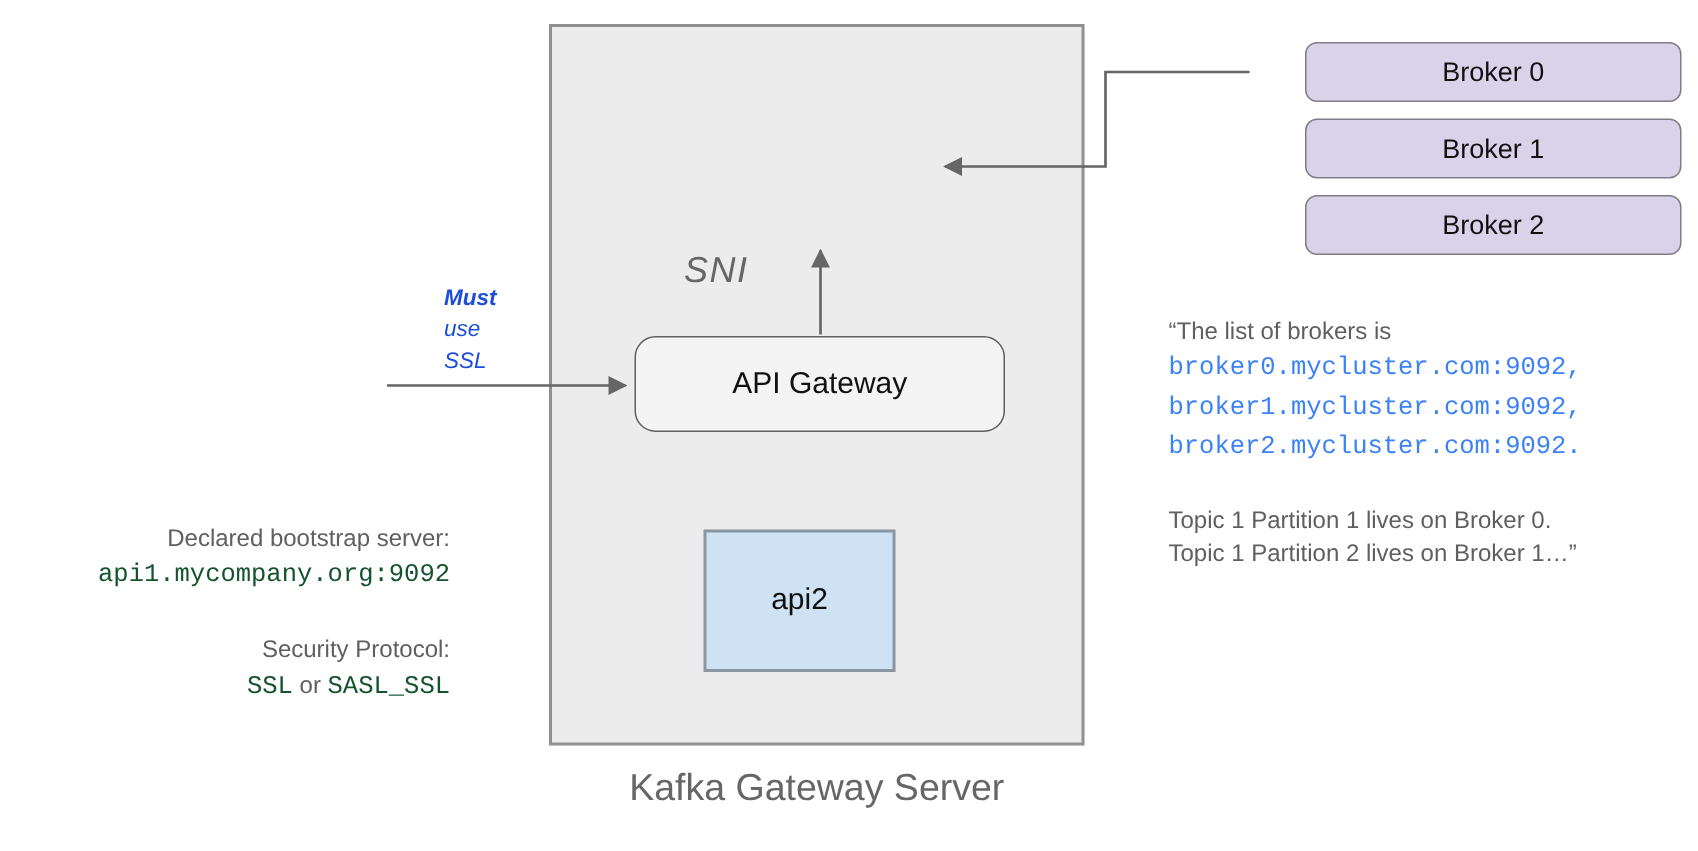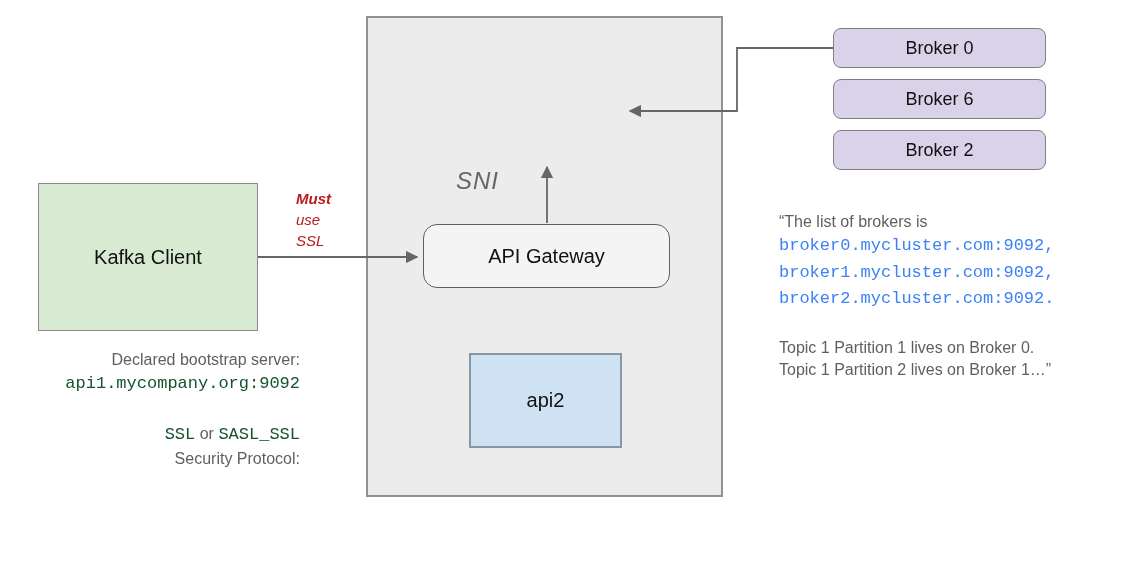--- a/index.html
+++ b/index.html
@@ -27,36 +27,36 @@
     left: 366px; top: 16px; width: 357px; height: 481px;
     background: #ececec;
     border: 2px solid #919191;
   }
   .api-box {
     background: #cfe2f3;
     border: 2px solid #8b96a3;
     font-size: 20px;
   }
   .api1 { left: 470px; top: 63px; width: 153px; height: 95px; }
-  .api2 { left: 469px; top: 353px; width: 153px; height: 95px; }
+  .api2 { left: 469px; top: 353px; width: 128px; height: 95px; }
   .resolver {
     left: 423px; top: 224px; width: 247px; height: 64px;
     background: #f4f4f4;
     border: 1.5px solid #5f5f5f;
     border-radius: 14px;
     font-size: 20px;
   }
   .client {
     left: 38px; top: 183px; width: 220px; height: 148px;
     background: #d9ead3;
     border: 1.5px solid #8a8a8a;
     font-size: 20px;
   }
   .broker {
-    left: 833px; width: 213px; height: 40px;
+    left: 870px; width: 251px; height: 40px;
     background: #d9d2e9;
     border: 1.5px solid #7e7e87;
     border-radius: 8px;
     font-size: 18px;
   }
   .broker-0 { top: 28px; }
   .broker-1 { top: 79px; }
   .broker-2 { top: 130px; align-items: center; }
 
   .sni-label {
@@ -65,21 +65,21 @@
     font-size: 24px;
     font-style: italic;
     color: #666666;
     letter-spacing: 1px;
   }
   .ssl-note {
     position: absolute;
     left: 296px; top: 188px;
     font-size: 15px;
     font-style: italic;
-    color: #b91c1c;
+    color: #1d4ed8;
     line-height: 21px;
   }
   .ssl-note .bold { font-weight: bold; }
 
   .gateway-title {
     position: absolute;
     left: 366px; top: 511px; width: 357px;
     text-align: center;
     font-size: 25px;
     color: #666666;
@@ -133,47 +133,45 @@
   <div class="box api-box api2">
     <span>api2</span>
   </div>
 
   <div class="box resolver">
     <span>API Gateway</span>
   </div>
 
   <div class="sni-label">SNI</div>
 
-  <div class="box client">
-    <span>Kafka Client</span>
-  </div>
 
   <div class="ssl-note">
     <div class="bold">Must</div>
     <div>use</div>
     <div>SSL</div>
   </div>
 
   <div class="box broker broker-0">
     <span>Broker 0</span>
   </div>
   <div class="box broker broker-1">
-    <span>Broker 6</span>
+    <span>Broker 1</span>
   </div>
   <div class="box broker broker-2">
     <span>Broker 2</span>
   </div>
 
+  <div class="gateway-title">Kafka Gateway Server</div>
 
   <div class="client-notes">
     <div>Declared bootstrap server:</div>
     <div class="mono">api1.mycompany.org:9092</div>
     <div class="gap"></div>
+    <div>Security Protocol:</div>
     <div><span class="mono">SSL</span> <span>or</span> <span class="mono">SASL_SSL</span></div>
-    <div>Security Protocol:</div>
   </div>
 
   <div class="broker-notes">
     <div>“The list of brokers is</div>
     <div class="mono-line">broker0.mycluster.com:9092,</div>
     <div class="mono-line">broker1.mycluster.com:9092,</div>
     <div class="mono-line">broker2.mycluster.com:9092.</div>
     <div class="gap"></div>
     <div>Topic 1 Partition 1 lives on Broker 0.</div>
     <div>Topic 1 Partition 2 lives on Broker 1…”</div>

